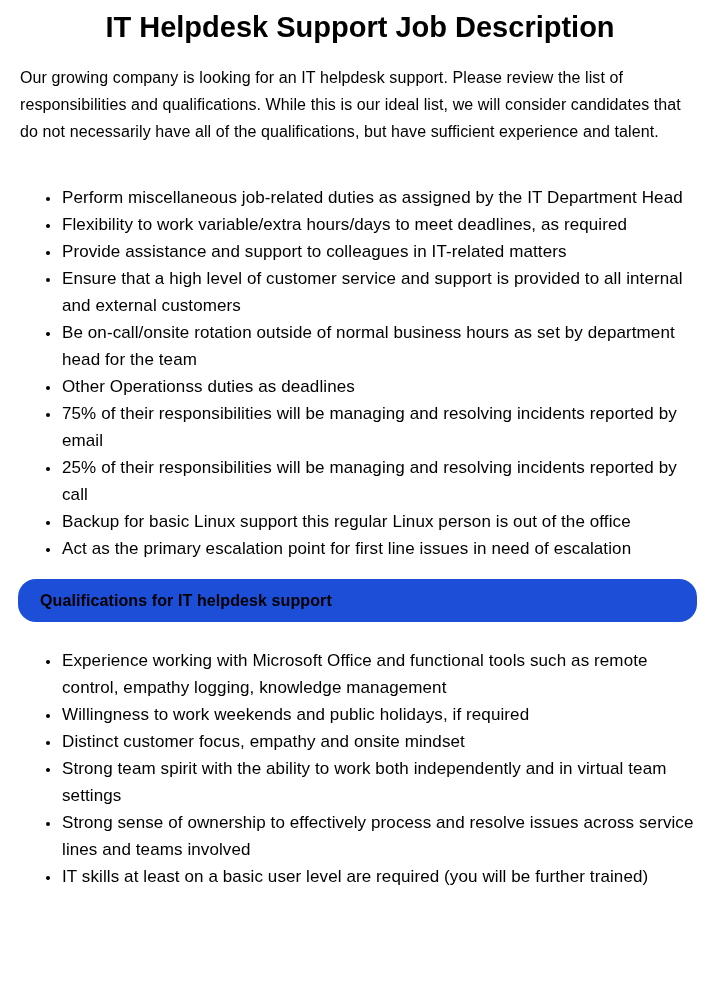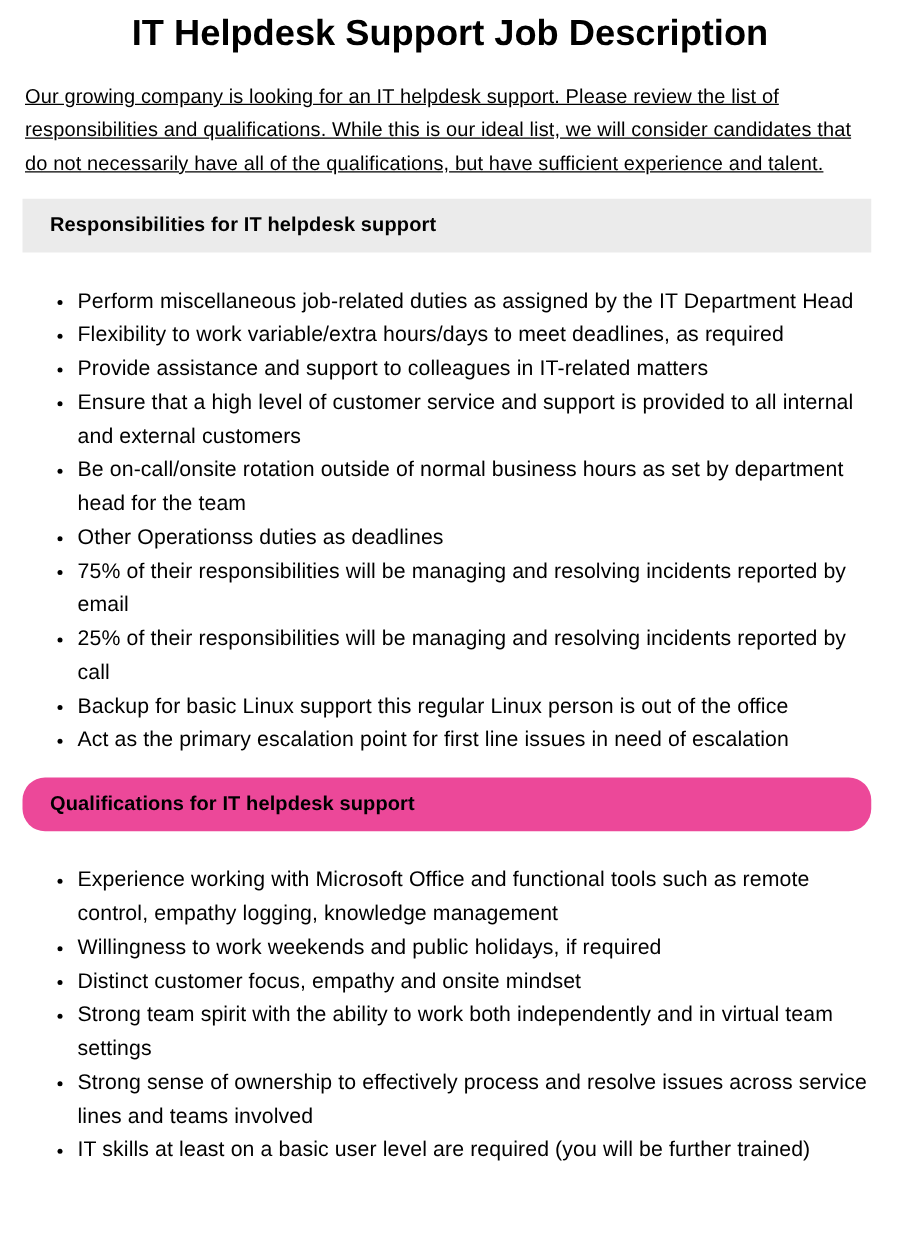--- a/index.html
+++ b/index.html
@@ -22,21 +22,20 @@
     text-align: center;
     letter-spacing: 0px;
     margin: 4px 20px 20px 20px;
     line-height: 34px;
   }
   p.intro {
     font-size: 16px;
     line-height: 27px;
     margin: 0 20px 14px 20px;
     letter-spacing: 0.1px;
-    text-decoration: underline;
   }
   .section-bar {
     background: #ebebeb;
     margin: 0 23px 0 18px;
     height: 43px;
     display: flex;
     align-items: center;
     padding-left: 22px;
   }
   .section-bar .section-heading {
@@ -61,36 +60,33 @@
 </style>
 </head>
 <body>
 
 <div class="page">
   <h1 class="doc-title">IT Helpdesk Support Job Description</h1>
 
   <p class="intro">Our growing company is looking for an IT helpdesk support. Please review the list of responsibilities and qualifications. While this is our ideal list, we will consider candidates that do not necessarily have all of the qualifications, but have sufficient experience and talent.</p>
 
   <div id="sections">
-      <div class="section-bar" style="background: rgb(235, 235, 235);">
-        <span class="section-heading">Responsibilities for IT helpdesk support</span>
-      </div>
       <ul class="bullet-list">
         <li>Perform miscellaneous job-related duties as assigned by the IT Department Head</li>
         <li>Flexibility to work variable/extra hours/days to meet deadlines, as required</li>
         <li>Provide assistance and support to colleagues in IT-related matters</li>
         <li>Ensure that a high level of customer service and support is provided to all internal and external customers</li>
         <li>Be on-call/onsite rotation outside of normal business hours as set by department head for the team</li>
         <li>Other Operationss duties as deadlines</li>
         <li>75% of their responsibilities will be managing and resolving incidents reported by email</li>
         <li>25% of their responsibilities will be managing and resolving incidents reported by call</li>
         <li>Backup for basic Linux support this regular Linux person is out of the office</li>
         <li>Act as the primary escalation point for first line issues in need of escalation</li>
       </ul>
-      <div class="section-bar" style="background: #ec4899; border-radius: 18px;">
+      <div class="section-bar" style="background: #1d4ed8; border-radius: 18px;">
         <span class="section-heading">Qualifications for IT helpdesk support</span>
       </div>
       <ul class="bullet-list">
         <li>Experience working with Microsoft Office and functional tools such as remote control, empathy logging, knowledge management</li>
         <li>Willingness to work weekends and public holidays, if required</li>
         <li>Distinct customer focus, empathy and onsite mindset</li>
         <li>Strong team spirit with the ability to work both independently and in virtual team settings</li>
         <li>Strong sense of ownership to effectively process and resolve issues across service lines and teams involved</li>
         <li>IT skills at least on a basic user level are required (you will be further trained)</li>
       </ul>

